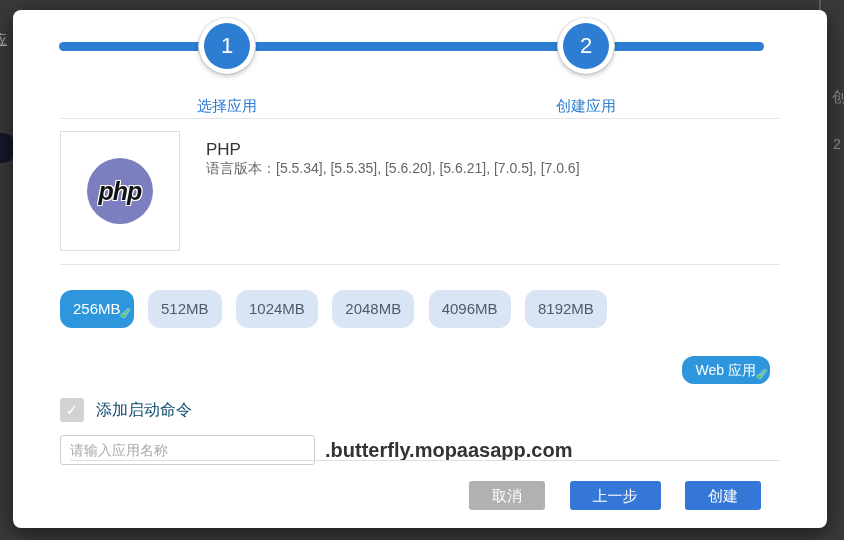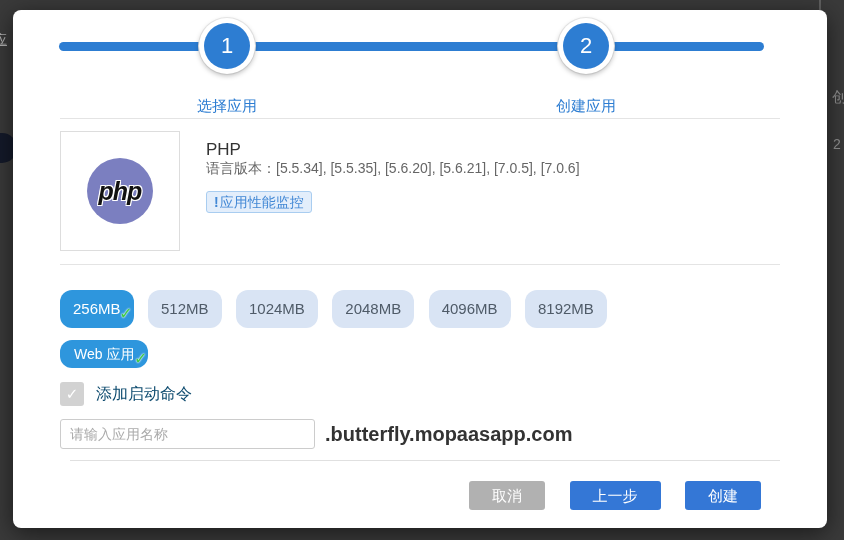--- a/index.html
+++ b/index.html
@@ -71,21 +71,21 @@
   .app-tag .tag-icon { font-weight:bold; margin-right:1px; }
 
   
   .options { padding:25px 47px 0; }
   .opt {
     position:relative; display:inline-block; vertical-align:top;
     background:#d9e4f4; color:#4f5b68; border-radius:12px; cursor:pointer;
     margin-right:10px;
   }
   .mem-row .opt { height:38px; line-height:38px; padding:0 13px; font-size:15px; }
-  .type-row { margin-top:12px; }
+  .type-row { margin-top:28px;text-align:right; }
   .type-row .opt { height:28px; line-height:28px; padding:0 14px; font-size:14px; }
   .opt.selected { background:#2e96dd; color:#fff; }
   .check-badge {
     position:absolute; right:1px; bottom:-5px;
     color:#3ecb44; font-size:16px; font-weight:bold;
     text-shadow:0 0 2px #fff, 0 0 2px #fff;
   }
   .checkbox-row { margin-top:14px; display:flex; align-items:center; }
   .checkbox {
     width:24px; height:24px; background:#d2d2d2; border-radius:3px;
@@ -141,21 +141,20 @@
 
   <div class="divider"></div>
 
   <div class="app-section">
     <div class="app-card">
       <div class="php-logo">php</div>
     </div>
     <div class="app-info">
       <div class="app-name">PHP</div>
       <div class="app-versions">语言版本：[5.5.34], [5.5.35], [5.6.20], [5.6.21], [7.0.5], [7.0.6]</div>
-      <div class="app-tag"><span class="tag-icon">!</span><span>应用性能监控</span></div>
     </div>
   </div>
 
   <div class="divider"></div>
 
   <div class="options">
 
     <div class="mem-row">
       <span class="opt selected"><span>256MB</span><span class="check-badge">✓</span></span>
       <span class="opt"><span>512MB</span></span>

